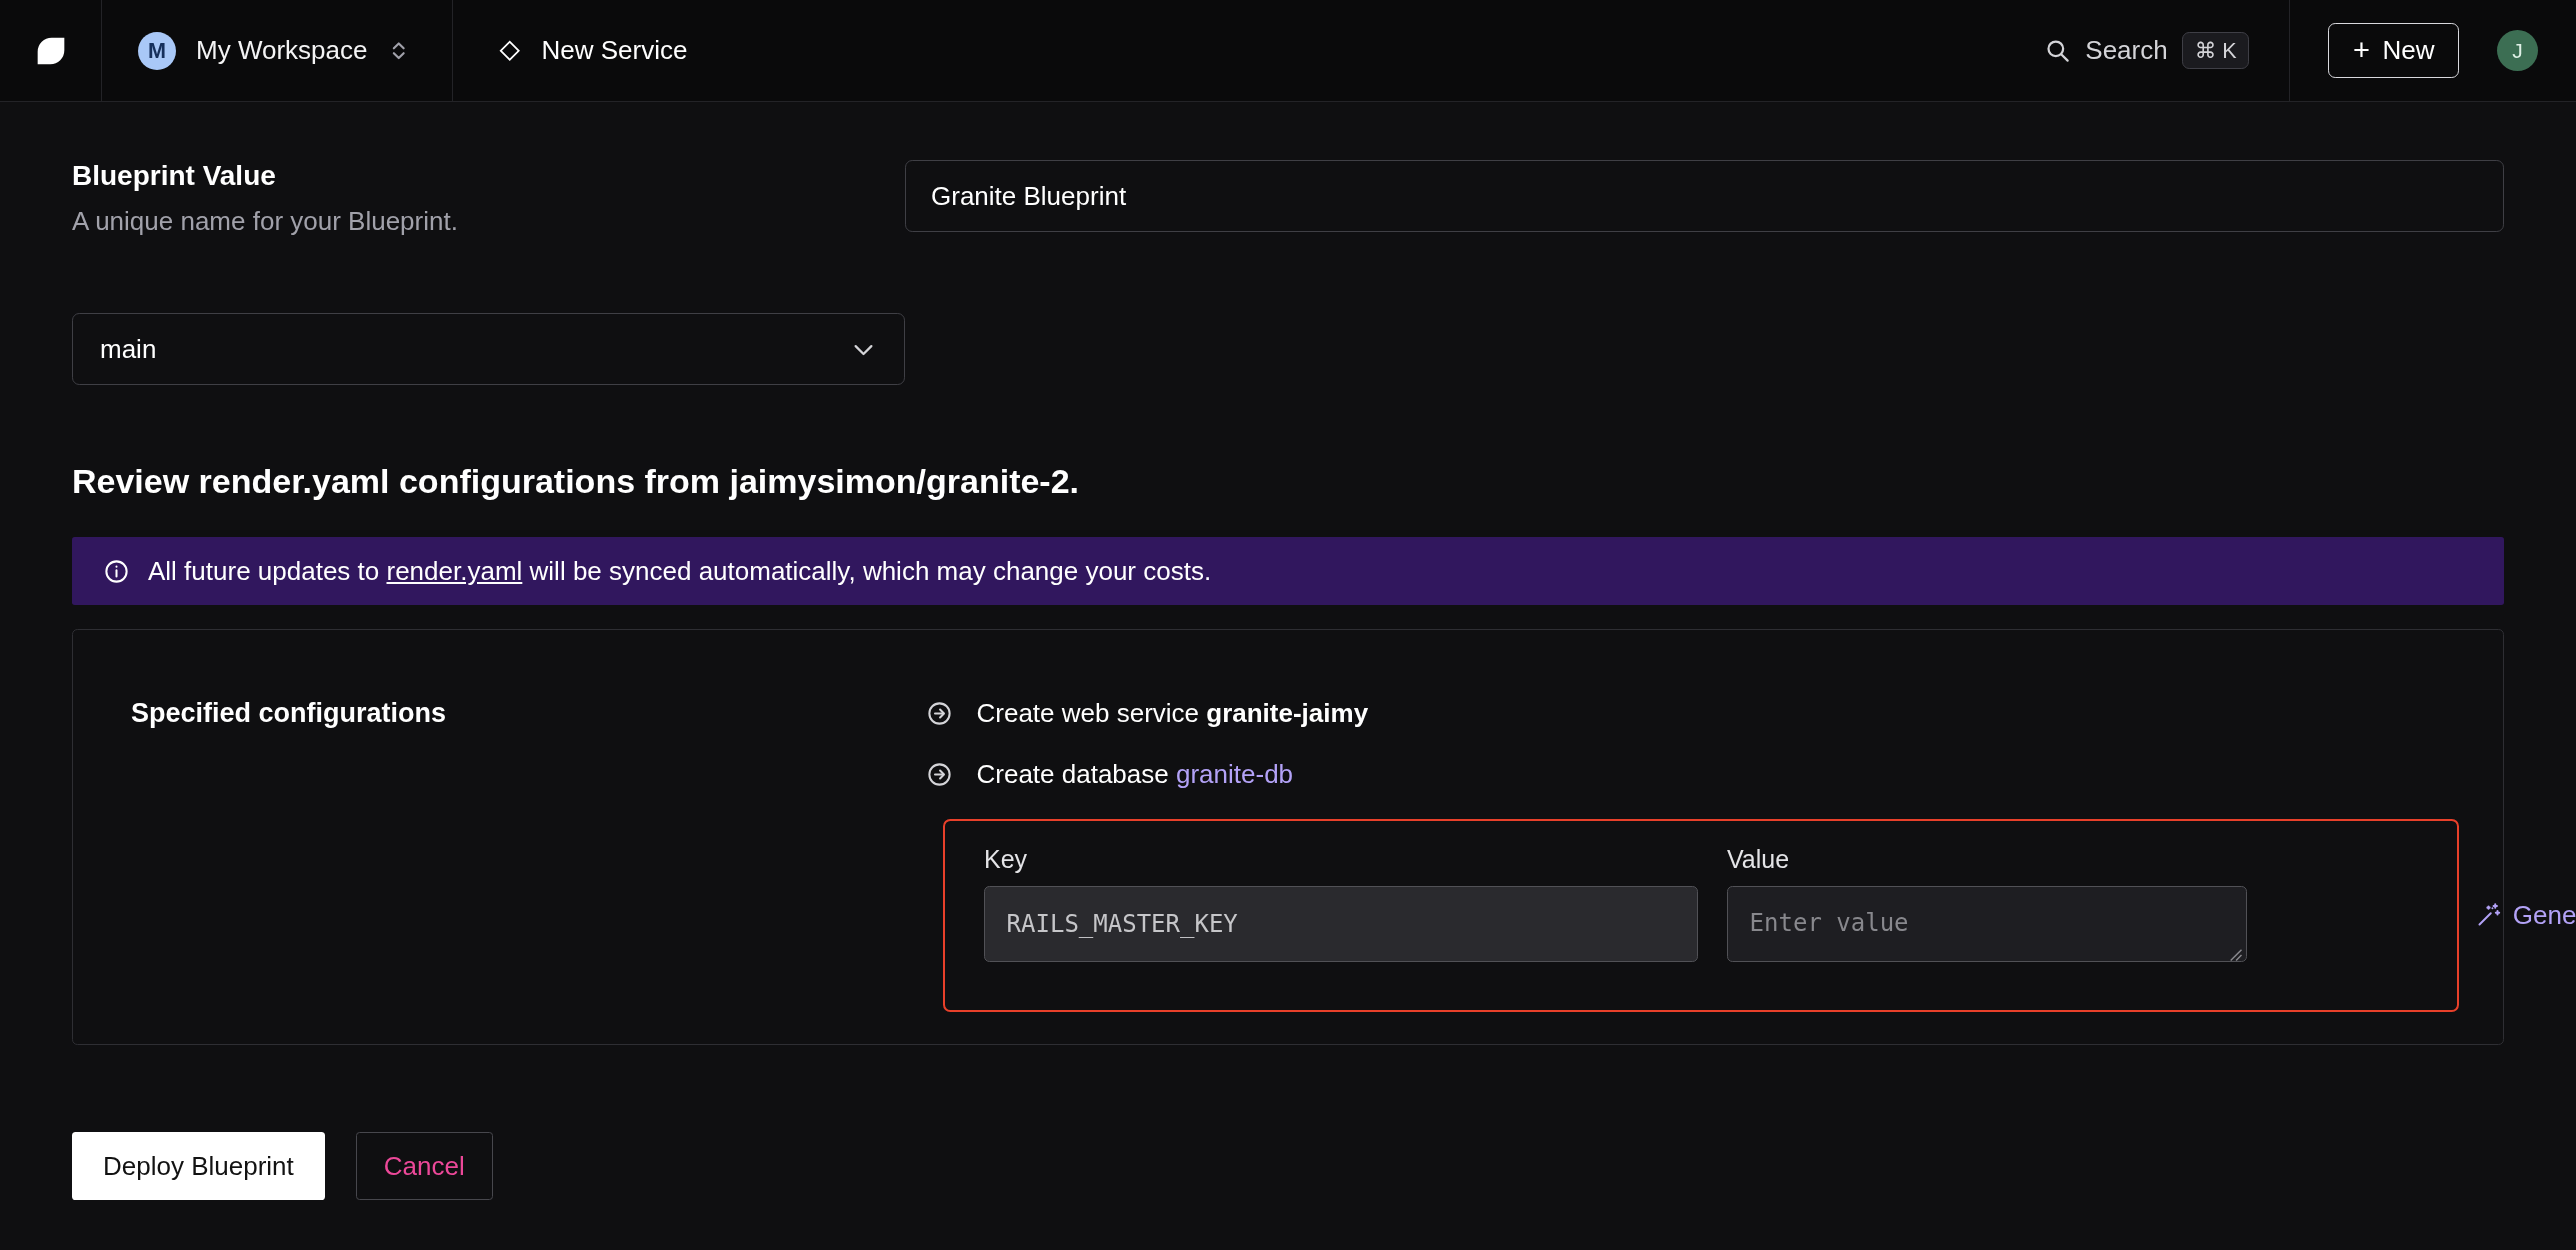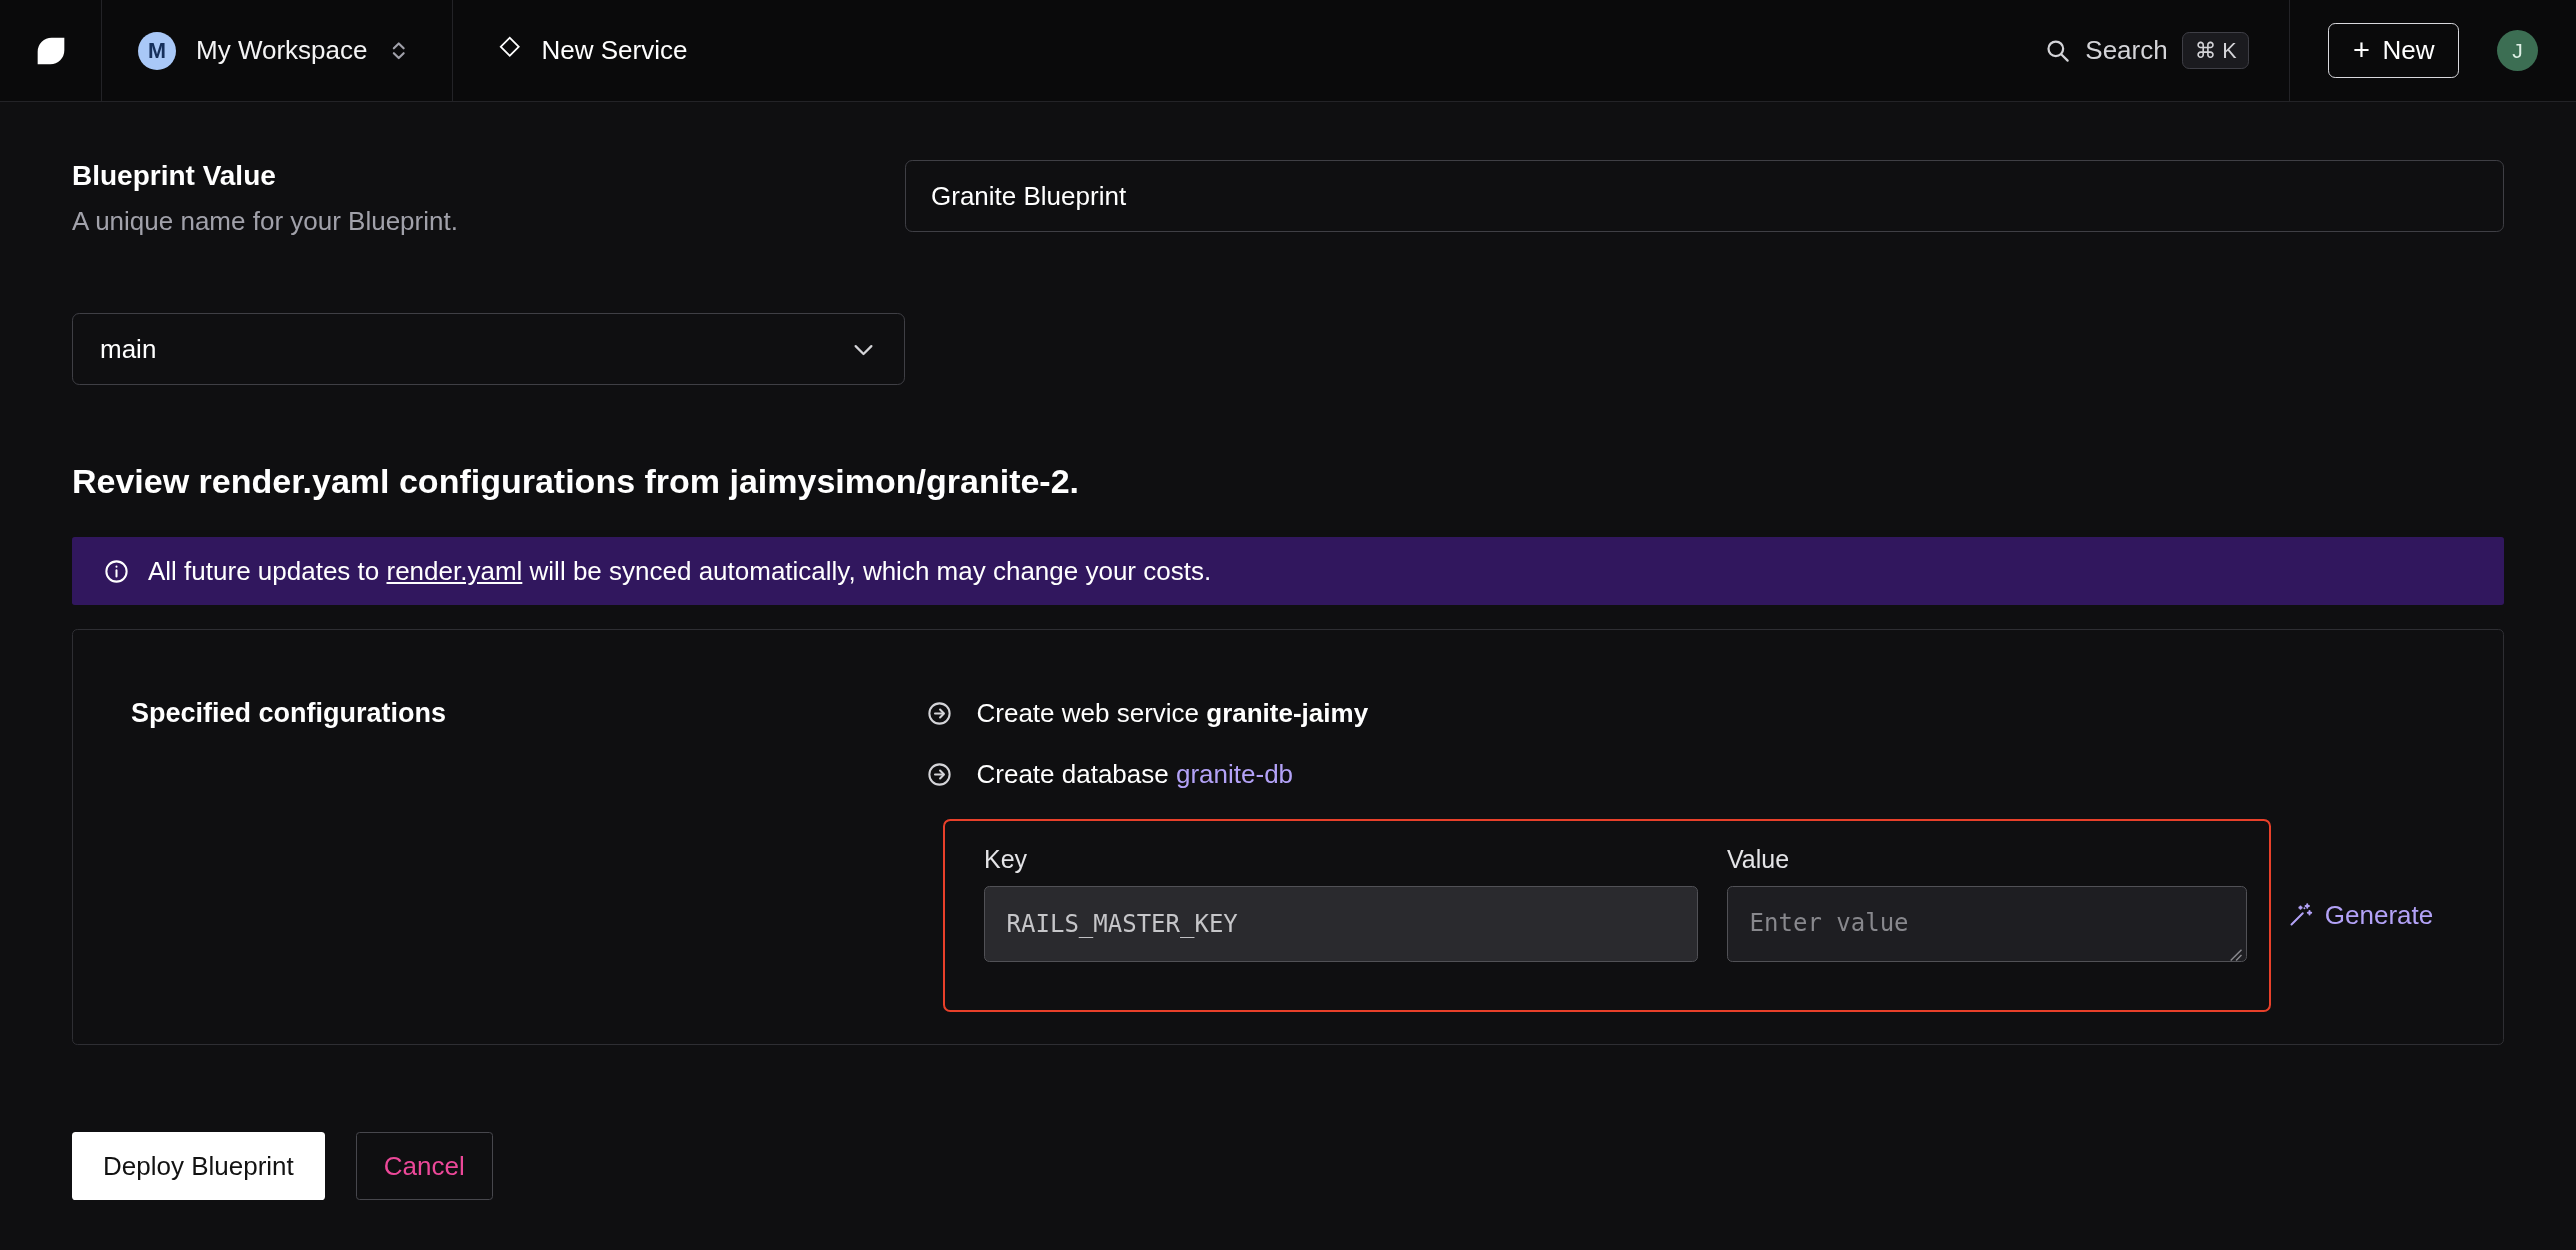--- a/index.html
+++ b/index.html
@@ -26,21 +26,21 @@
     align-self:stretch; display:flex; align-items:center; gap:20px;
     padding:0 41px 0 36px; border-right:0.9px solid #232327; cursor:pointer;
   }
   .avatar-m {
     width:38px; height:38px; border-radius:50%;
     background:var(--avatar_m,#a9c8f7); color:#16305c;
     display:flex; align-items:center; justify-content:center;
     font-size:21.6px; font-weight:700;
   }
   .workspace-name { color:#f4f4f5; }
-  .title-cell { display:flex; align-items:flex-start; gap:20px; padding-left:45px; flex:1 1 auto; }
+  .title-cell { display:flex; align-items:center; gap:20px; padding-left:45px; flex:1 1 auto; }
   .page-title { color:#fff; }
 
   .search-group { display:flex; align-items:center; gap:14.4px; color:#d4d4d8; cursor:pointer; margin-right:40px;justify-content:flex-end; }
   .kbd {
     border:0.9px solid #3f3f46; background:#1b1b1f; color:#d4d4d8;
     border-radius:7.2px; padding:4.5px 11.7px; font-size:21.6px; white-space:nowrap;
   }
   .newbtn-cell {
     align-self:stretch; display:flex; align-items:center;
     border-left:0.9px solid #232327; padding:0 38px;
@@ -95,21 +95,21 @@
   }
   .card-title { font-size:27px; font-weight:700; line-height:32px; }
 
   .config-row { display:flex; align-items:center; gap:23.5px; line-height:32px; margin-bottom:29px; }
   .config-row:last-of-type { margin-bottom:0; }
   .link-accent { color:var(--accent,#b3a2f7); cursor:pointer; }
   .bold-name { font-weight:700; }
 
   .env-zone { display:flex; align-items:center; gap:16px; margin-top:21px; margin-left:17px; }
   .env-highlight {
-    width:1328px; border:2.7px solid var(--red,#e8402a); border-radius:7.2px;
+    width:1516px; border:2.7px solid var(--red,#e8402a); border-radius:7.2px;
     padding:23.5px 20px 41px 39px; display:flex; gap:29px;
   }
   .env-col-key { width:714px; }
   .env-col-value { width:520px; }
   .env-label { font-size:25px; color:#e4e4e7; margin-bottom:12.6px; }
   .env-key-input {
     width:100%; height:76px; background:#2a2a2e; border:0.9px solid #515156;
     border-radius:5.4px; color:#c6c6c9; padding:0 21.6px;
     font-family:"DejaVu Sans Mono", monospace; font-size:24px; outline:none;
   }

